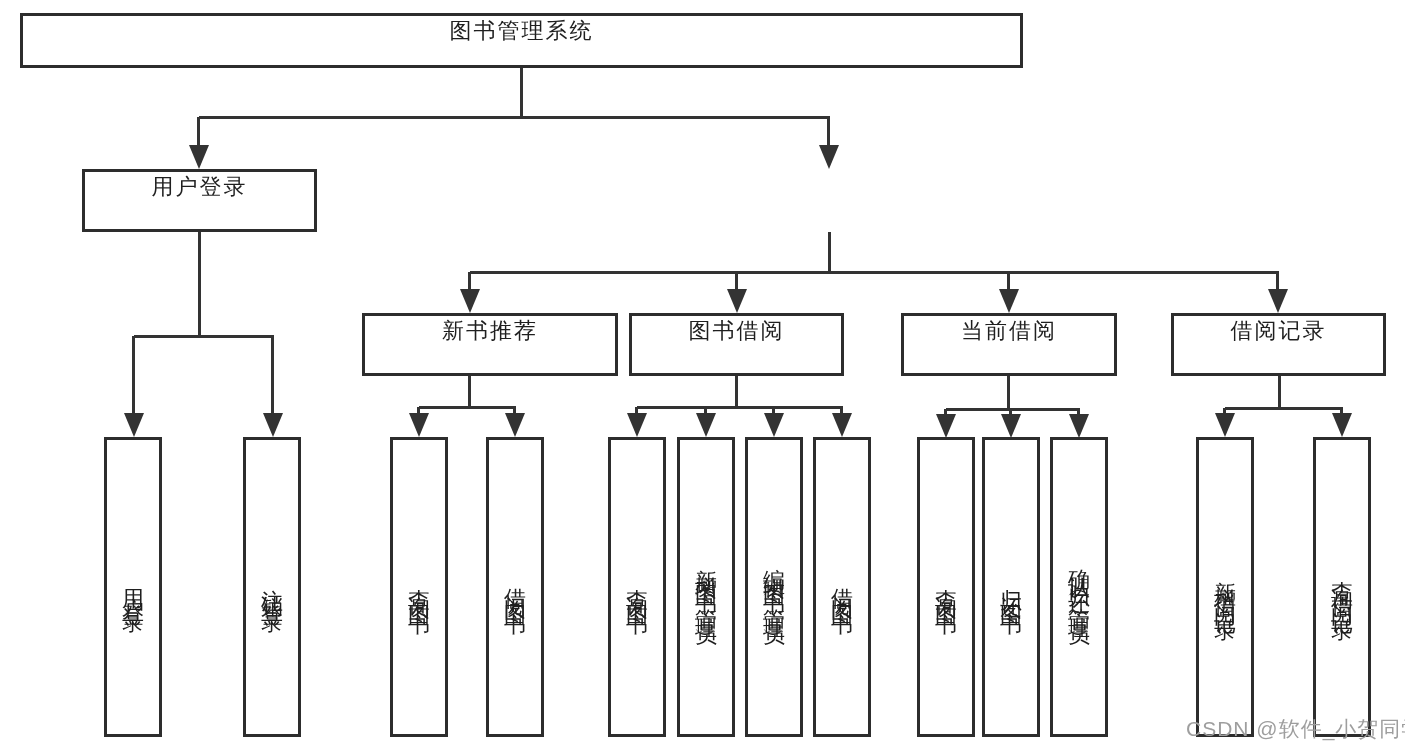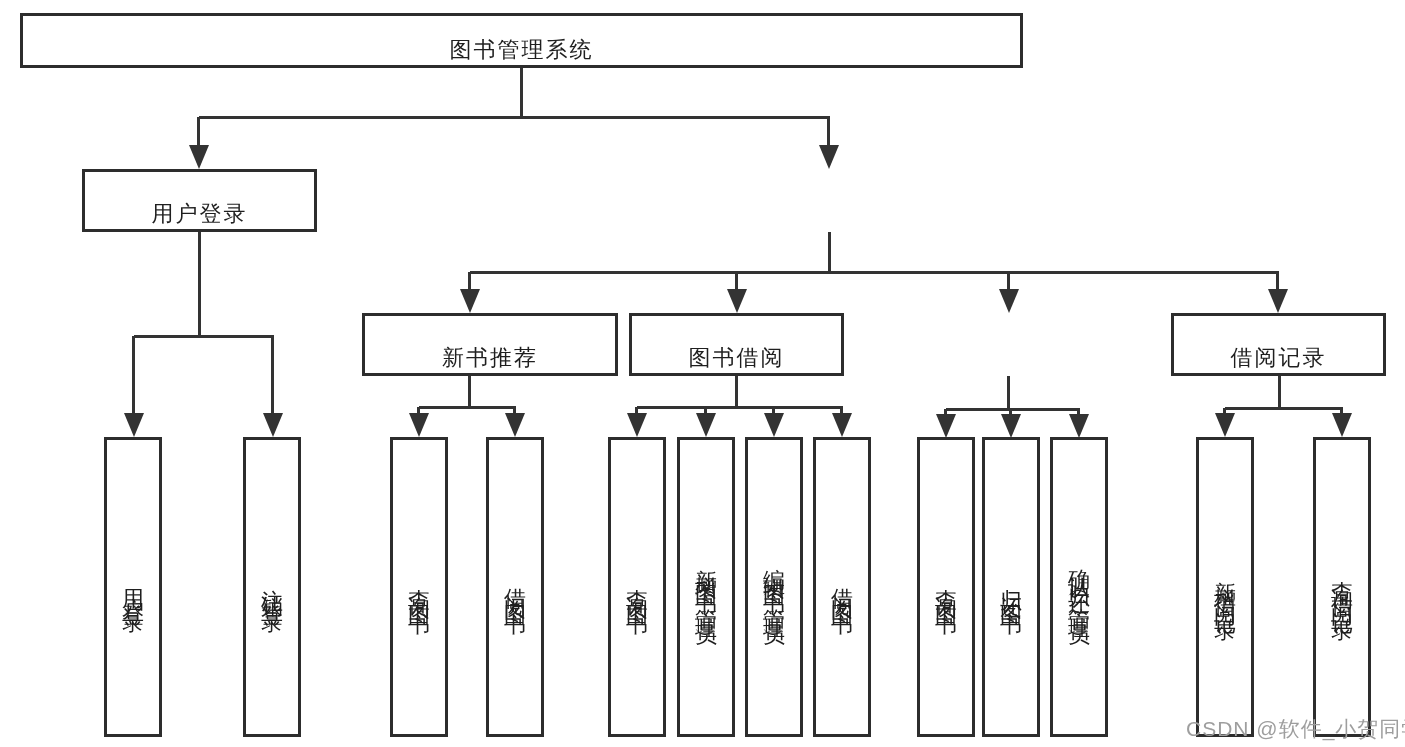--- a/index.html
+++ b/index.html
@@ -15,21 +15,21 @@
     width:1405px;height:747px;
     background:var(--bg);
     overflow:hidden;
     font-family:"Liberation Sans","DejaVu Sans",sans-serif;
   }
   .hbox{
     position:absolute;
     box-sizing:border-box;
     background:#fff;
     border:3px solid var(--border);
-    display:flex;align-items:flex-end;justify-content:center;
+    display:flex;align-items:flex-start;justify-content:center;
     font-size:22px;color:var(--text);letter-spacing:2px;
     z-index:2;
   }
   .vbox{
     position:absolute;
     top:437px;width:58px;height:300px;
     box-sizing:border-box;
     background:#fff;
     border:3px solid var(--border);
     display:flex;align-items:center;justify-content:center;
@@ -93,20 +93,23 @@
   <div class="vline" style="left:1007px;top:272px;height:18px"></div>
   <div class="ahead" style="left:999px;top:289px"></div>
   <div class="vline" style="left:1276px;top:272px;height:18px"></div>
   <div class="ahead" style="left:1268px;top:289px"></div>
 
   <div class="hbox" style="left:362px;top:313px;width:256px;height:63px">
     <span>新书推荐</span>
   </div>
   <div class="hbox" style="left:629px;top:313px;width:215px;height:63px">
     <span>图书借阅</span>
+  </div>
+  <div class="hbox" style="left:901px;top:313px;width:216px;height:63px">
+    <span>当前借阅</span>
   </div>
   <div class="hbox" style="left:1171px;top:313px;width:215px;height:63px">
     <span>借阅记录</span>
   </div>
 
   <div class="vline" style="left:468px;top:376px;height:31px"></div>
   <div class="hline" style="left:419px;top:406px;width:97px"></div>
   <div class="vline" style="left:417px;top:407px;height:7px"></div>
   <div class="ahead" style="left:409px;top:413px"></div>
   <div class="vline" style="left:513px;top:407px;height:7px"></div>

